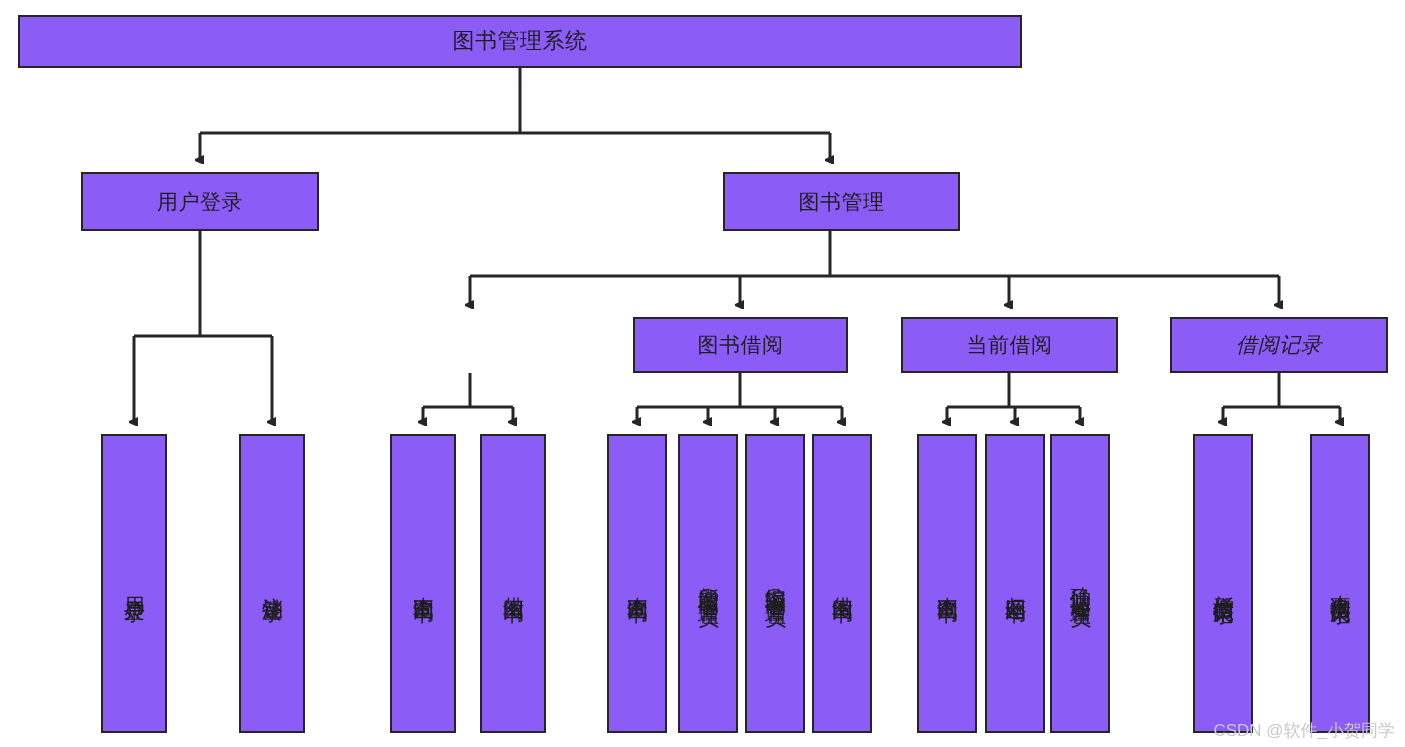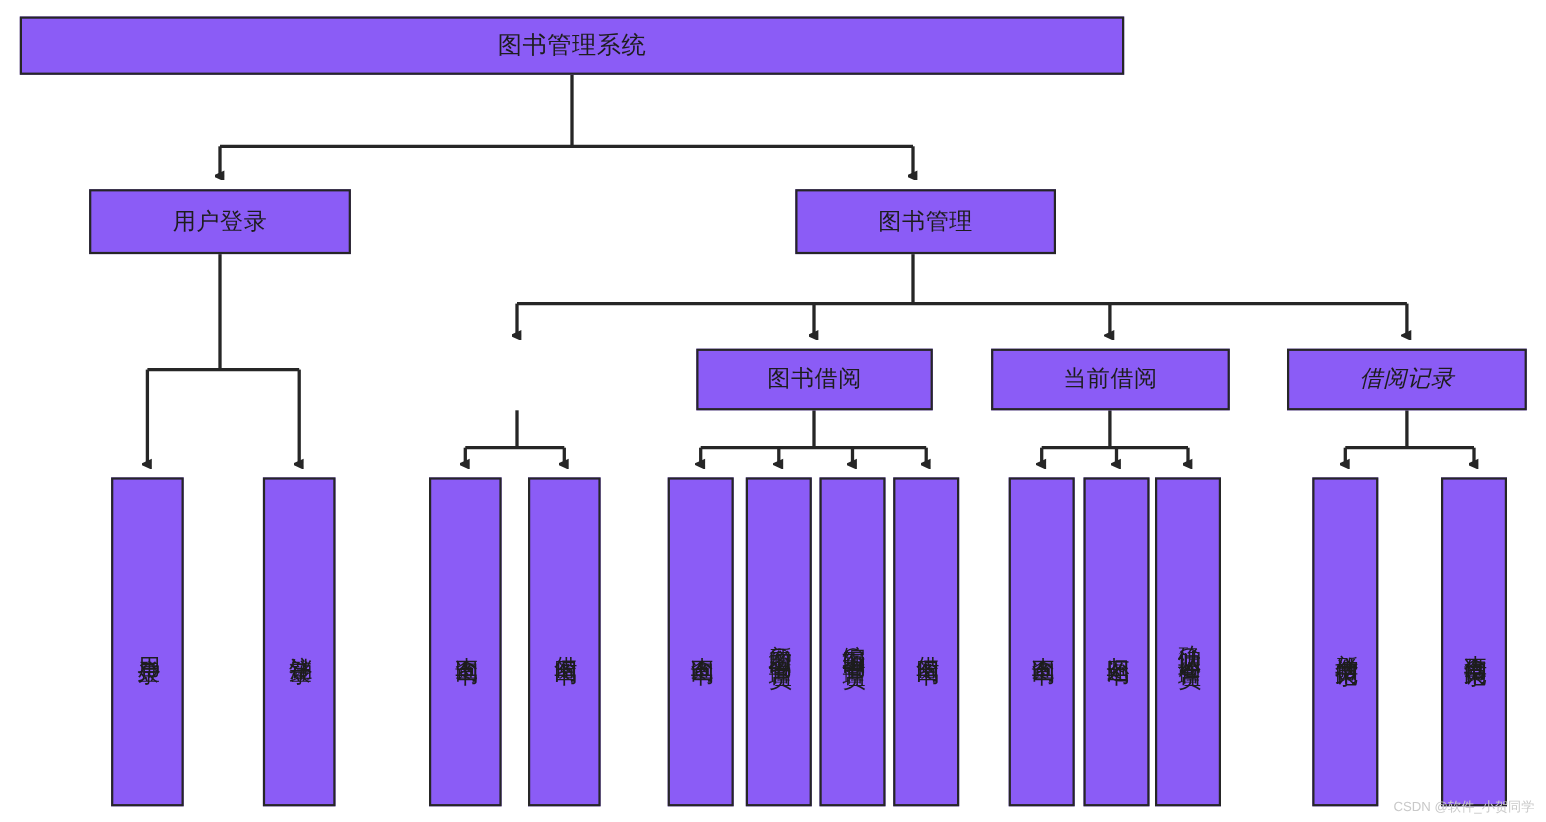--- a/index.html
+++ b/index.html
@@ -62,21 +62,21 @@
     white-space: nowrap;
     max-height: 100%;
   }
   .node.vert.tall .lbl {
     letter-spacing: 3px;
   }
   #watermark {
     position: absolute;
     right: 10px;
     bottom: 5px;
-    font-size: 12px;
+    font-size: 17px;
     color: #c9c9c9;
     z-index: 5;
     white-space: nowrap;
     user-select: none;
   }
 </style>
 </head>
 <body>
 
 <div id="canvas">

